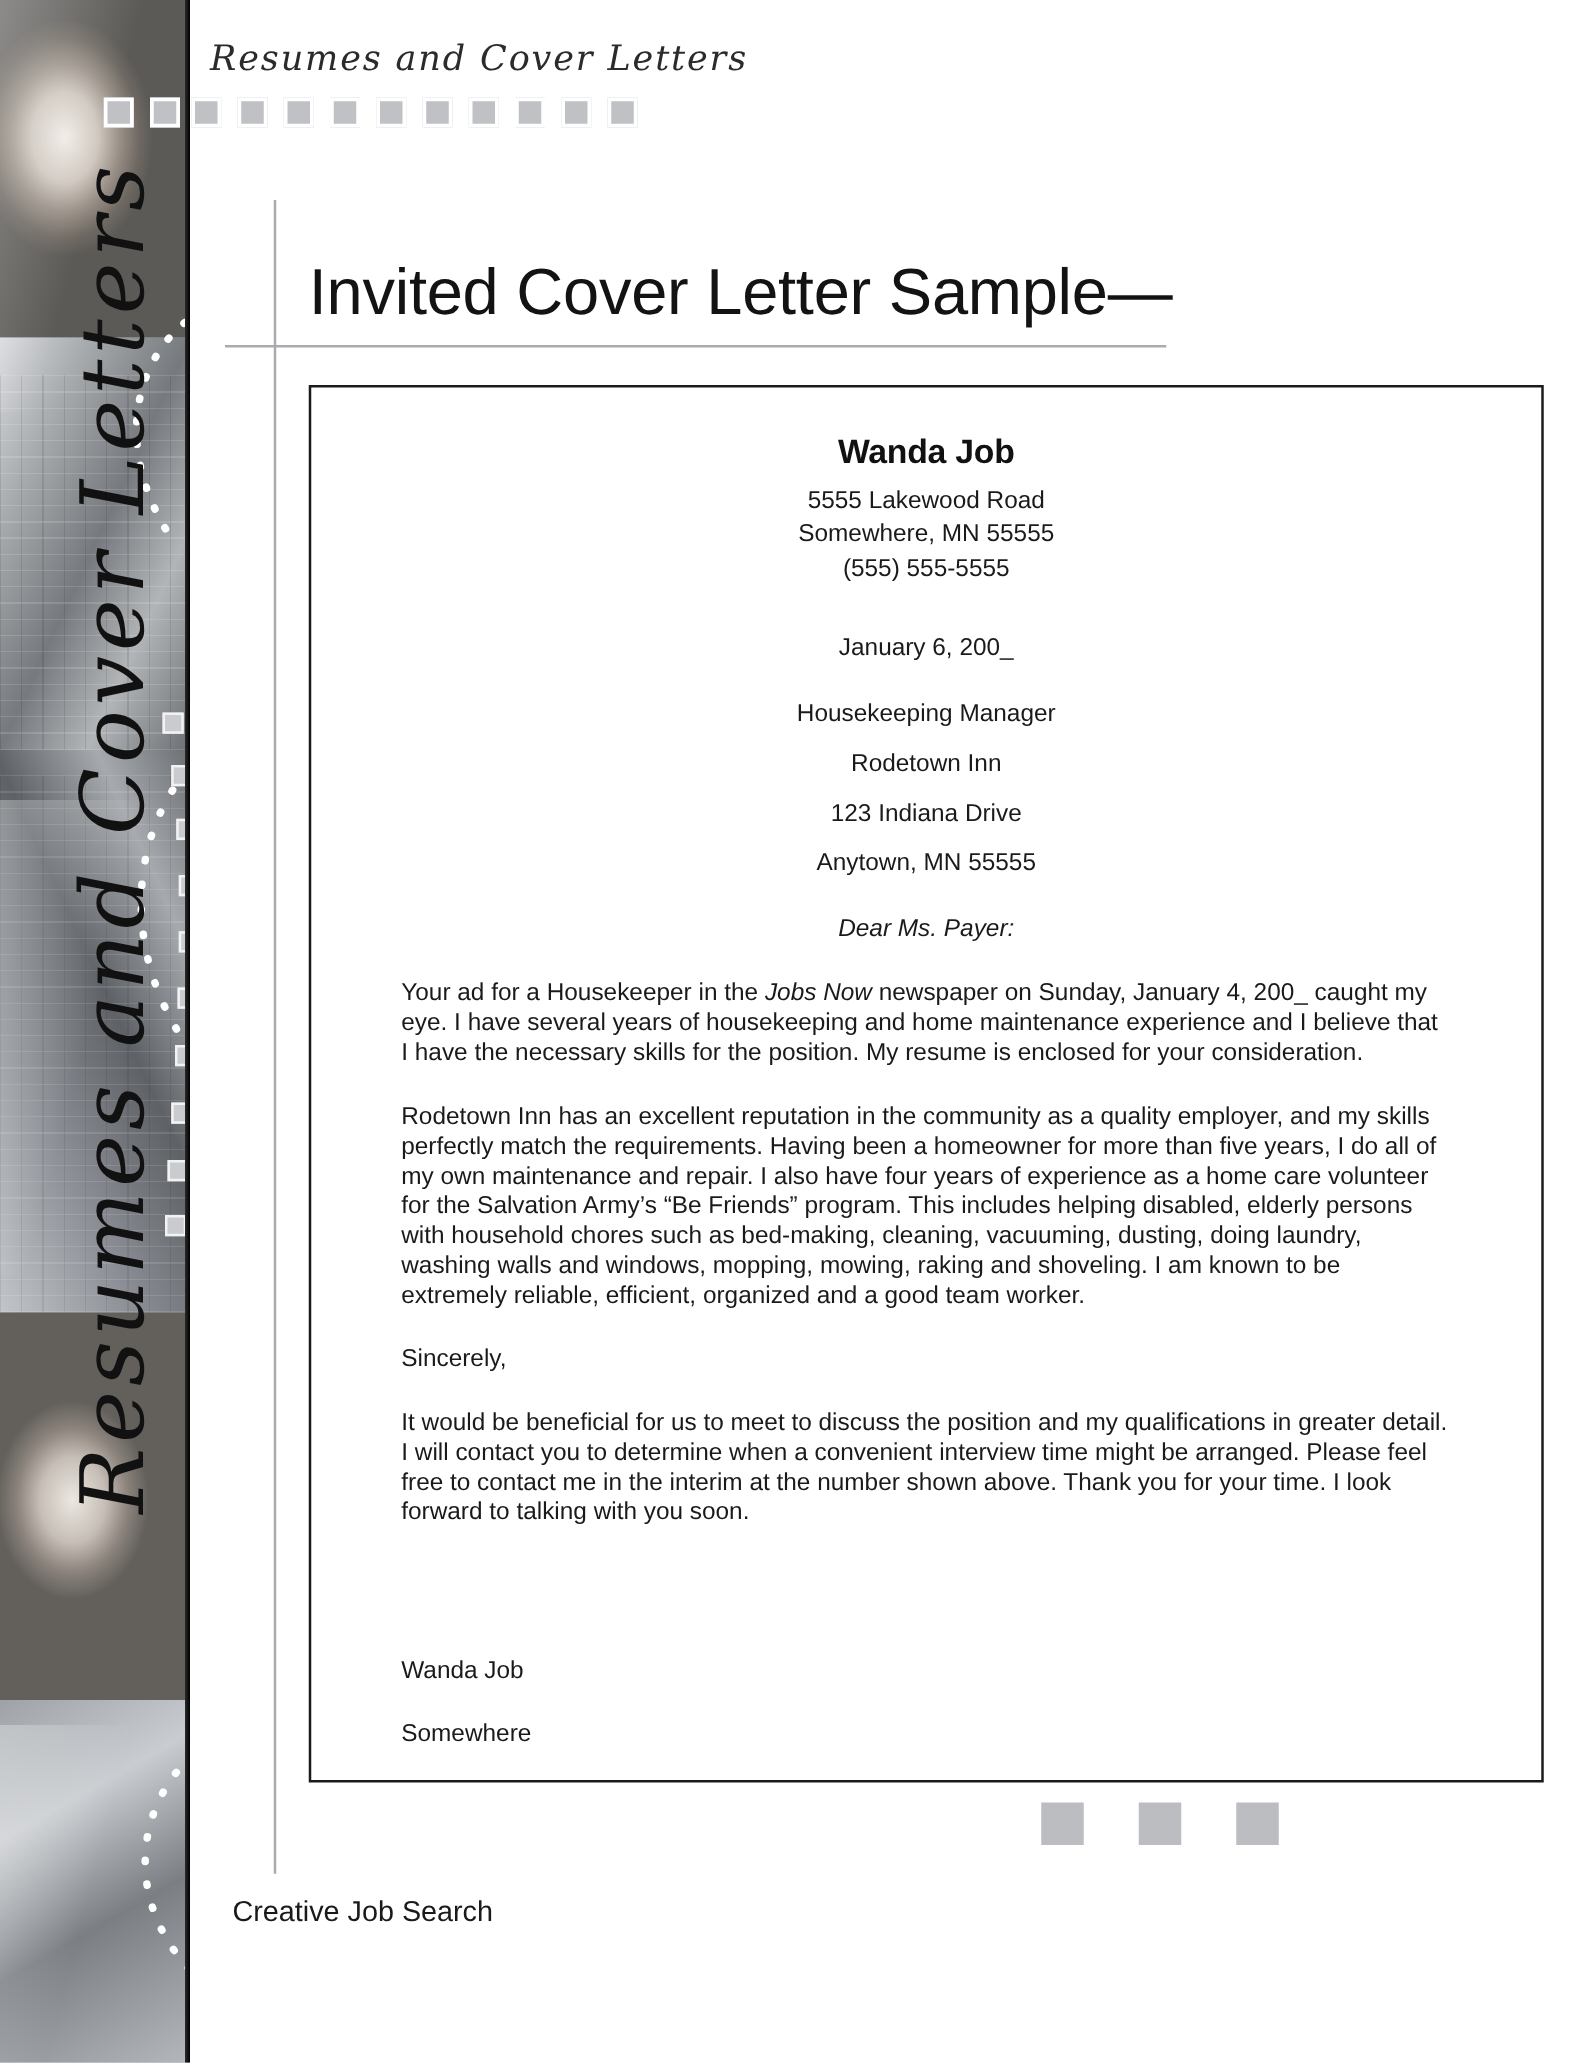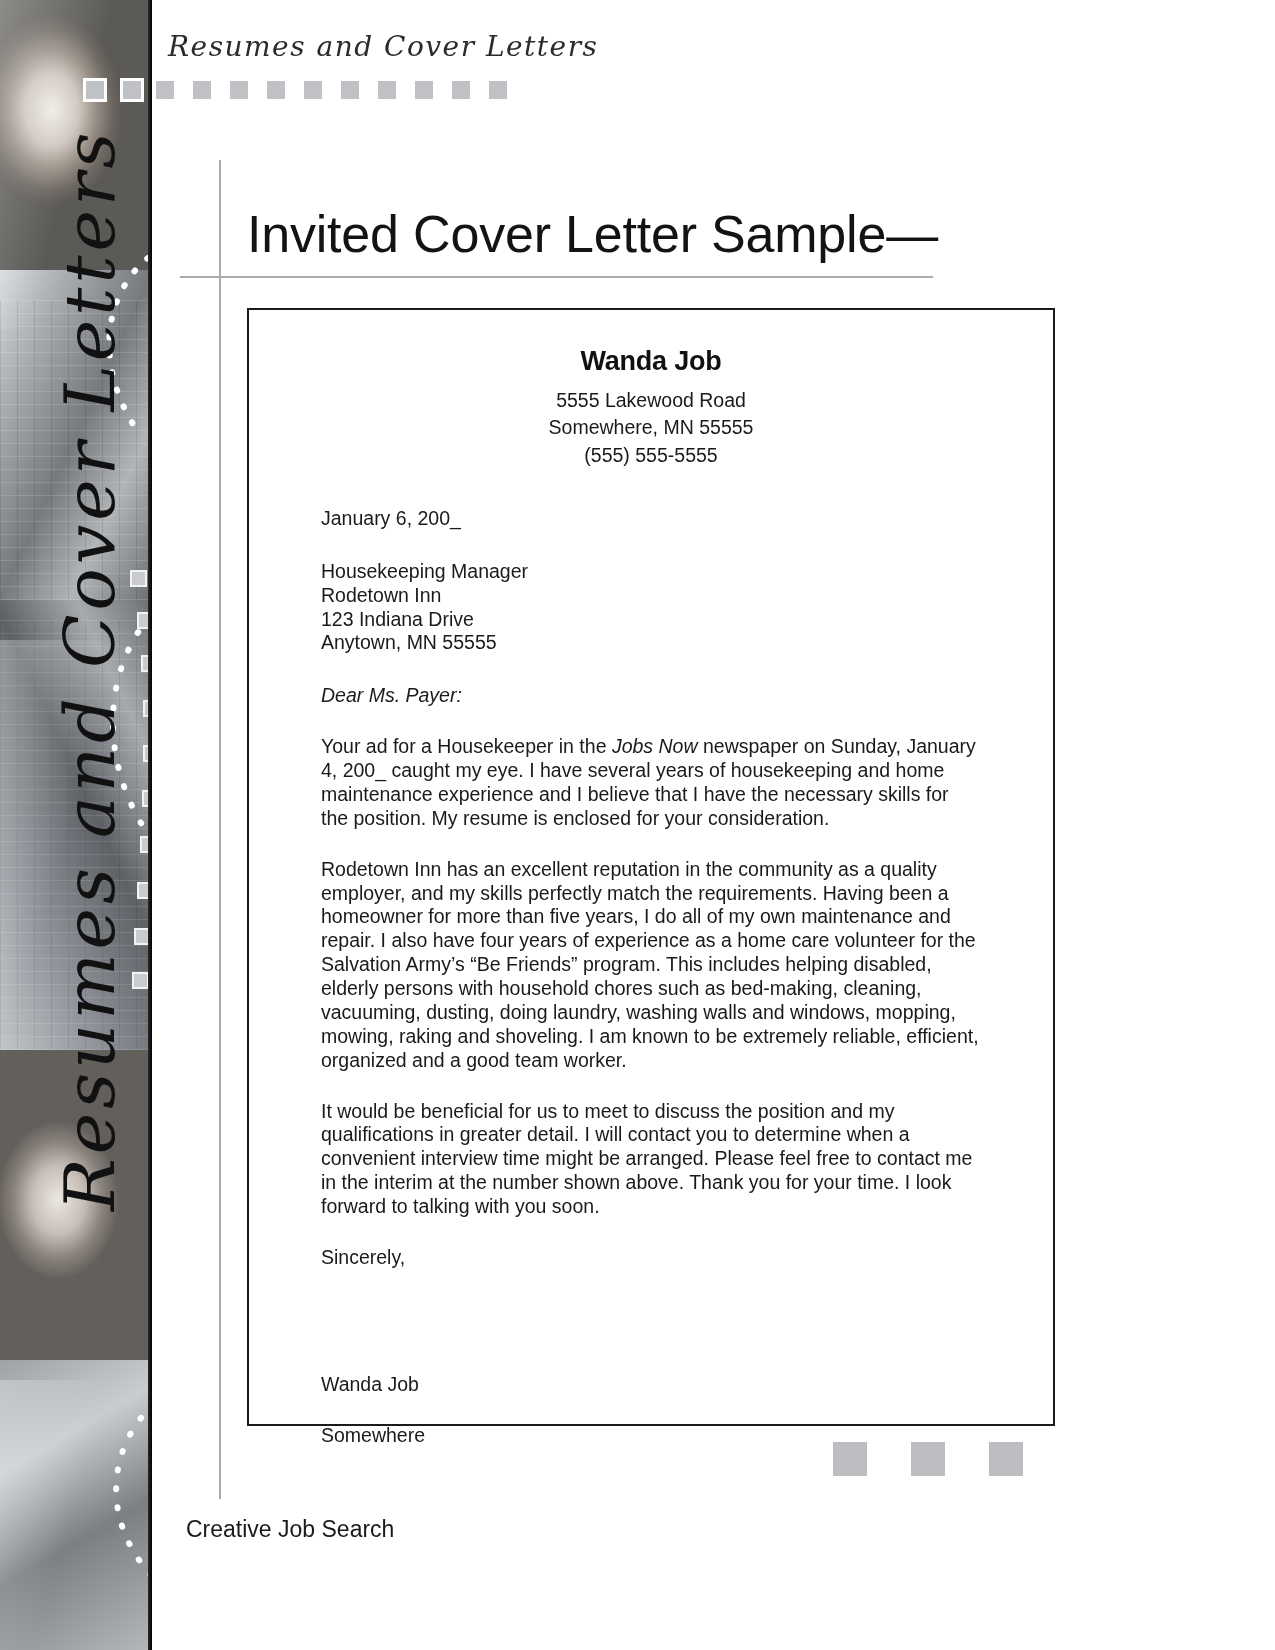--- a/index.html
+++ b/index.html
@@ -178,21 +178,21 @@
     position: absolute;
     left: 219px; top: 276px;
     width: 2px; height: 1223px;
     background: #a9abaf;
   }
 
   
   #letter-box {
     position: absolute;
     left: 247px; top: 308px;
-    width: 808px; height: 1118px;
+    width: 988px; height: 1118px;
     border: 2px solid #1b1b1b;
     box-sizing: border-box;
     background: #fff;
   }
   .letterhead {
     text-align: center;
     margin-top: 36px;
   }
   #lh-name {
     font-size: 27px;
@@ -207,21 +207,21 @@
   }
   #lh-addr-block { margin-top: 10px; }
 
   .letter-body {
     margin: 0 72px 0 72px;
     font-size: 19.5px;
     line-height: 1.225;
     color: #1a1a1a;
   }
   .blk { margin-top: 24px; }
-  .blk p { margin: 0; }
+  .blk p { margin: 16px; text-align: center; }
   .para { margin-top: 27px; }
   .sig-gap { height: 64px; }
   em { font-style: italic; }
 
   
   #bottom-squares {
     position: absolute;
     left: 833px; top: 1442px;
     display: flex;
     gap: 44px;
@@ -336,23 +336,23 @@
     </div>
 
     <div class="blk" style="margin-top:29px;font-style:italic;">
       <p>Dear Ms. Payer:</p>
     </div>
 
     <p class="para"><span>Your ad for a Housekeeper in the </span><em>Jobs Now</em><span> newspaper on Sunday,  January 4,  200_ caught my eye.  I have several years of housekeeping and home maintenance experience and I believe that I have the necessary skills for the position.  My resume is enclosed for your consideration.</span></p>
 
     <p class="para">Rodetown Inn has an excellent reputation in the community as a quality employer, and my skills perfectly match the requirements.  Having been a homeowner for more than five years, I do all of my own maintenance and repair.  I also have four years of experience as a home care volunteer for the Salvation Army’s “Be Friends” program.  This includes helping disabled, elderly persons with household chores such as bed-making, cleaning, vacuuming, dusting, doing laundry, washing walls and windows, mopping, mowing, raking and shoveling.  I am known to be extremely reliable, efficient, organized and a good team worker.</p>
 
+    <p class="para">Sincerely,</p>
+
     <p class="para">It would be beneficial for us to meet to discuss the position and my qualifications in greater detail.  I will contact you to determine when a convenient interview time might be arranged.  Please feel free to contact me in the interim at the number shown above.  Thank you for your time.  I look forward to talking with you soon.</p>
-
-    <p class="para">Sincerely,</p>
 
     <div class="sig-gap"></div>
 
     <p>Wanda Job</p>
 
     <p class="para">Somewhere</p>
   </div>
 </div>
 
 <div id="bottom-squares">

